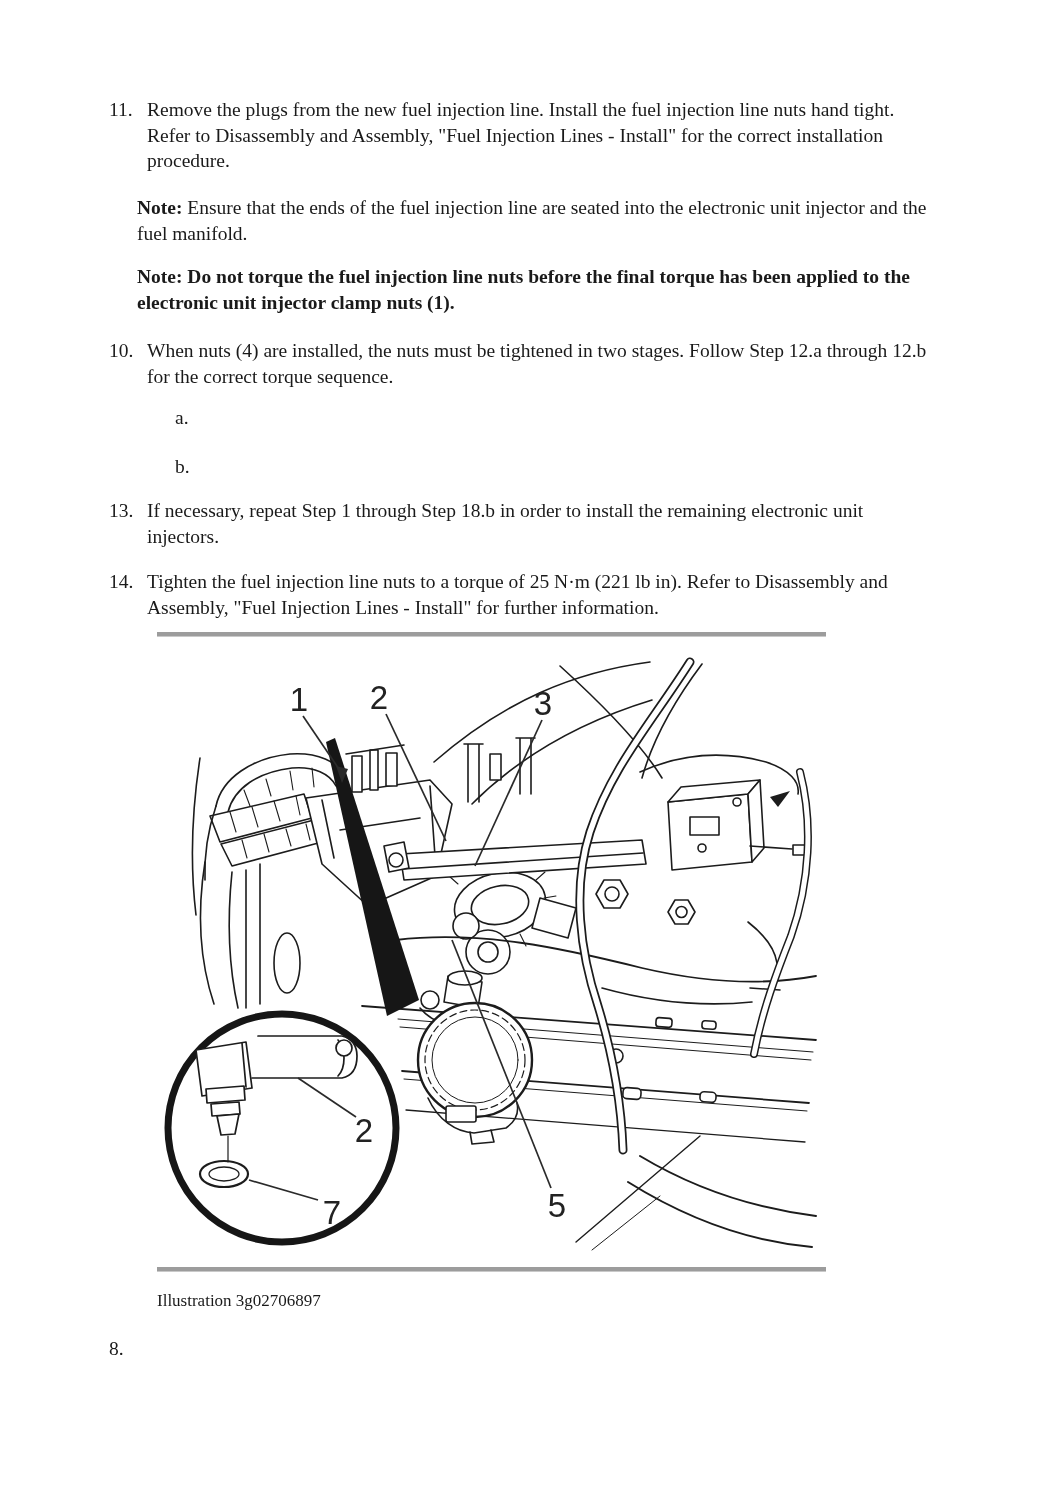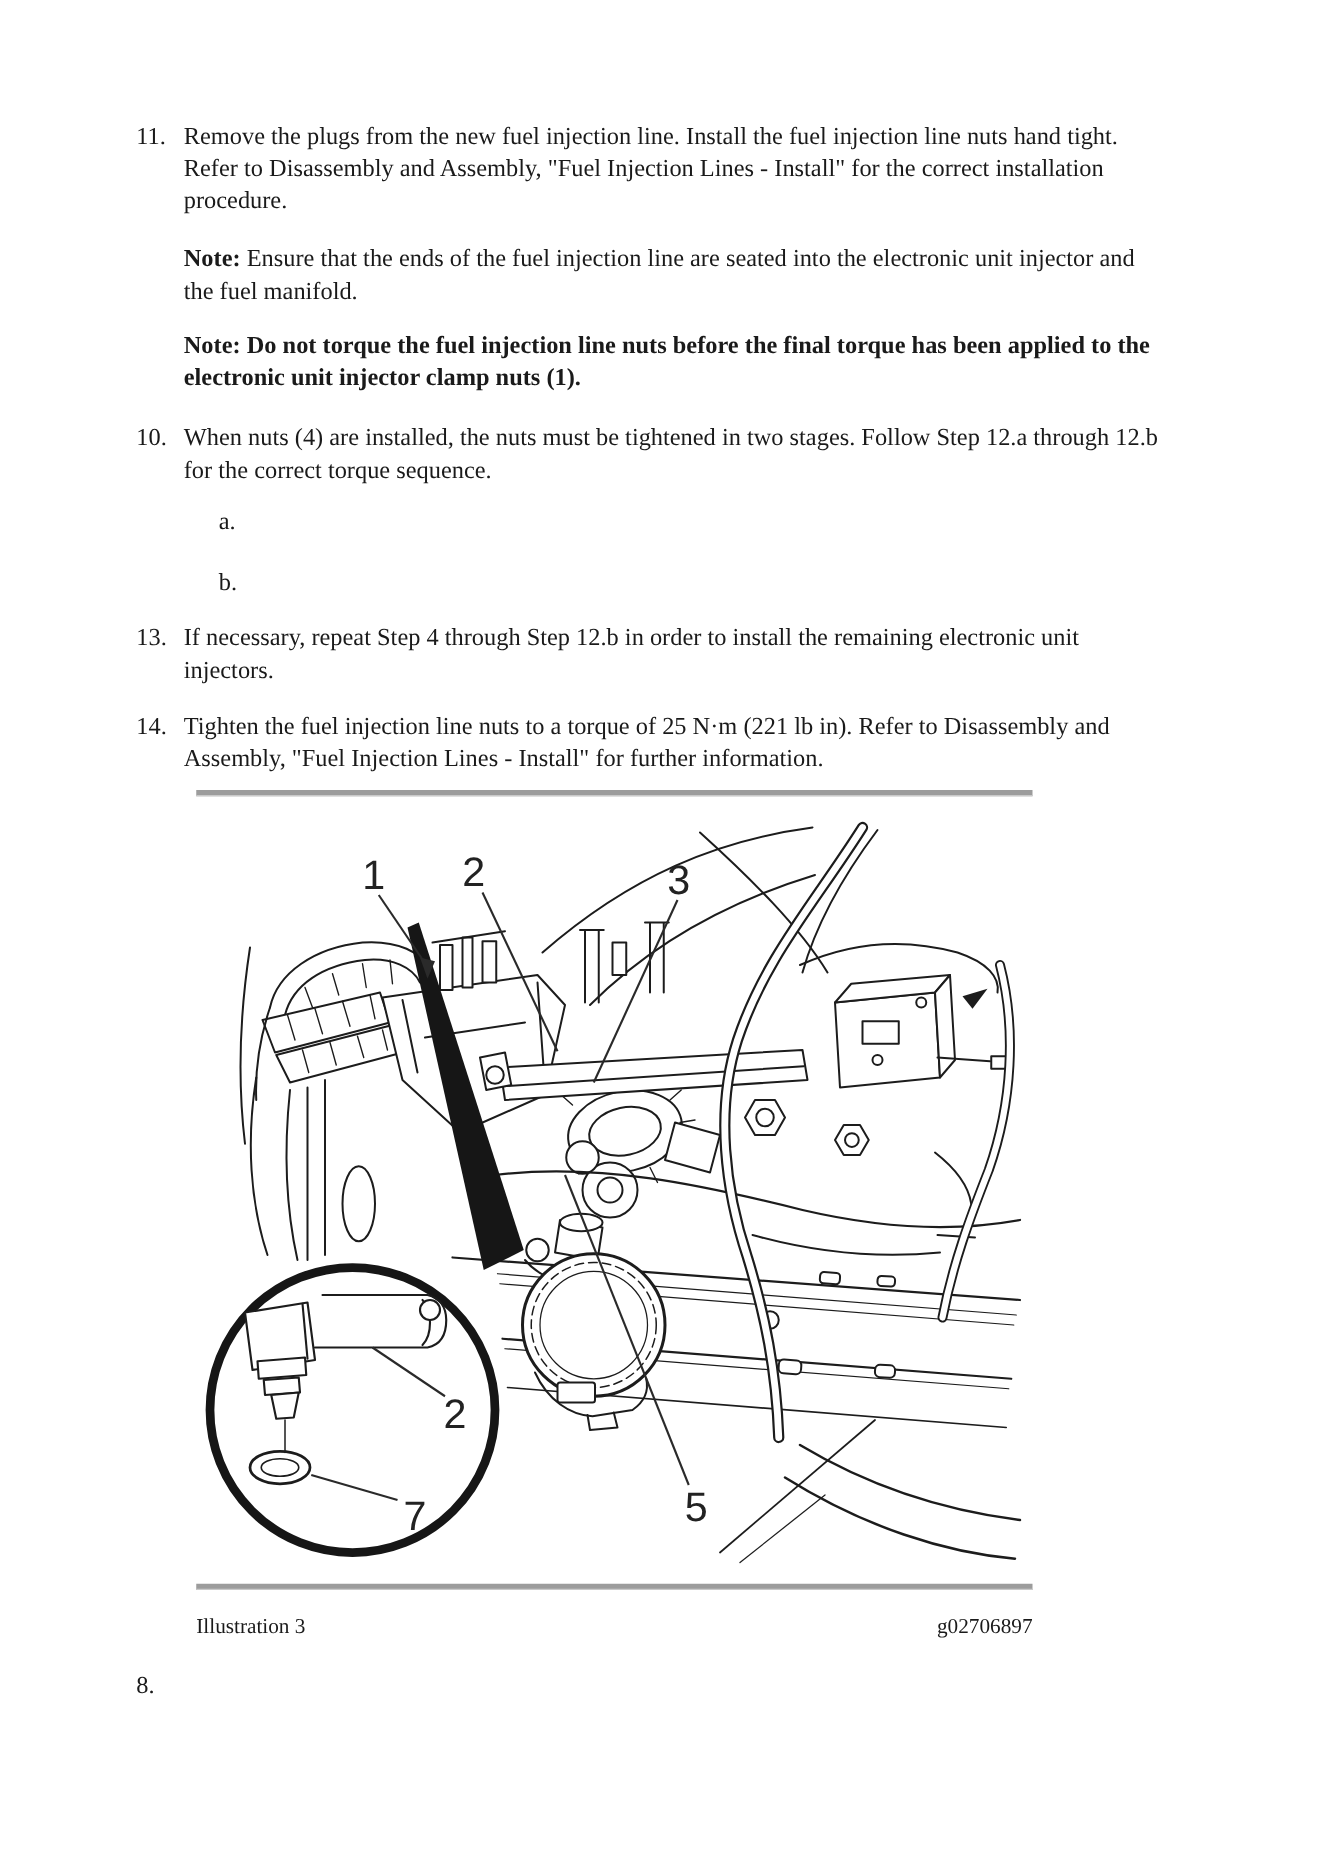--- a/index.html
+++ b/index.html
@@ -6,24 +6,24 @@
   body{
     width:1058px;height:1497px;background:#ffffff;position:relative;
     font-family:"Liberation Serif", serif;color:#1a1a1a;
     -webkit-font-smoothing:antialiased;
   }
   .block{position:absolute;left:109px;width:818px;font-size:19.5px;line-height:25.5px;}
   .step{display:flex;}
   .step .num{width:38px;flex:none;}
   .substep{margin-left:66px;display:flex;}
   .substep .num{width:26px;flex:none;}
-  .note{margin-left:38px;}
+  .note{margin-left:28px;}
   .bold{font-weight:bold;}
   .divider{position:absolute;left:157px;width:669px;height:4px;background:#9c9c9c;border-bottom:1px solid #c9c9c9;}
-  .caption-row{position:absolute;left:157px;width:669px;display:flex;justify-content:space-between;font-size:17px;line-height:20px;}
+  .caption-row{position:absolute;left:157px;width:669px;display:flex;font-size:17px;line-height:20px;}
   svg.figure{position:absolute;left:0;top:0;}
 </style>
 </head>
 <body>
 
 <div class="block step" style="top:97px">
   <span class="num">11.</span>
   <div>Remove the plugs from the new fuel injection line. Install the fuel injection line nuts hand tight. Refer to Disassembly and Assembly, "Fuel Injection Lines - Install" for the correct installation procedure.</div>
 </div>
 
@@ -49,21 +49,21 @@
 </div>
 
 <div class="block" style="top:454px">
   <div class="substep">
     <span class="num">b.</span>
   </div>
 </div>
 
 <div class="block step" style="top:498px">
   <span class="num">13.</span>
-  <div>If necessary, repeat Step 4 through Step 12.b in order to install the remaining electronic unit injectors.</div>
+  <div>If necessary, repeat Step 1 through Step 18.b in order to install the remaining electronic unit injectors.</div>
 </div>
 
 <div class="block step" style="top:569px">
   <span class="num">14.</span>
   <div>Tighten the fuel injection line nuts to a torque of 25 N·m (221 lb in). Refer to Disassembly and Assembly, "Fuel Injection Lines - Install" for further information.</div>
 </div>
 
 <div class="divider" style="top:632px"></div>
 
 <svg class="figure" width="1058" height="1497" viewBox="0 0 1058 1497" aria-label="engine line drawing">

